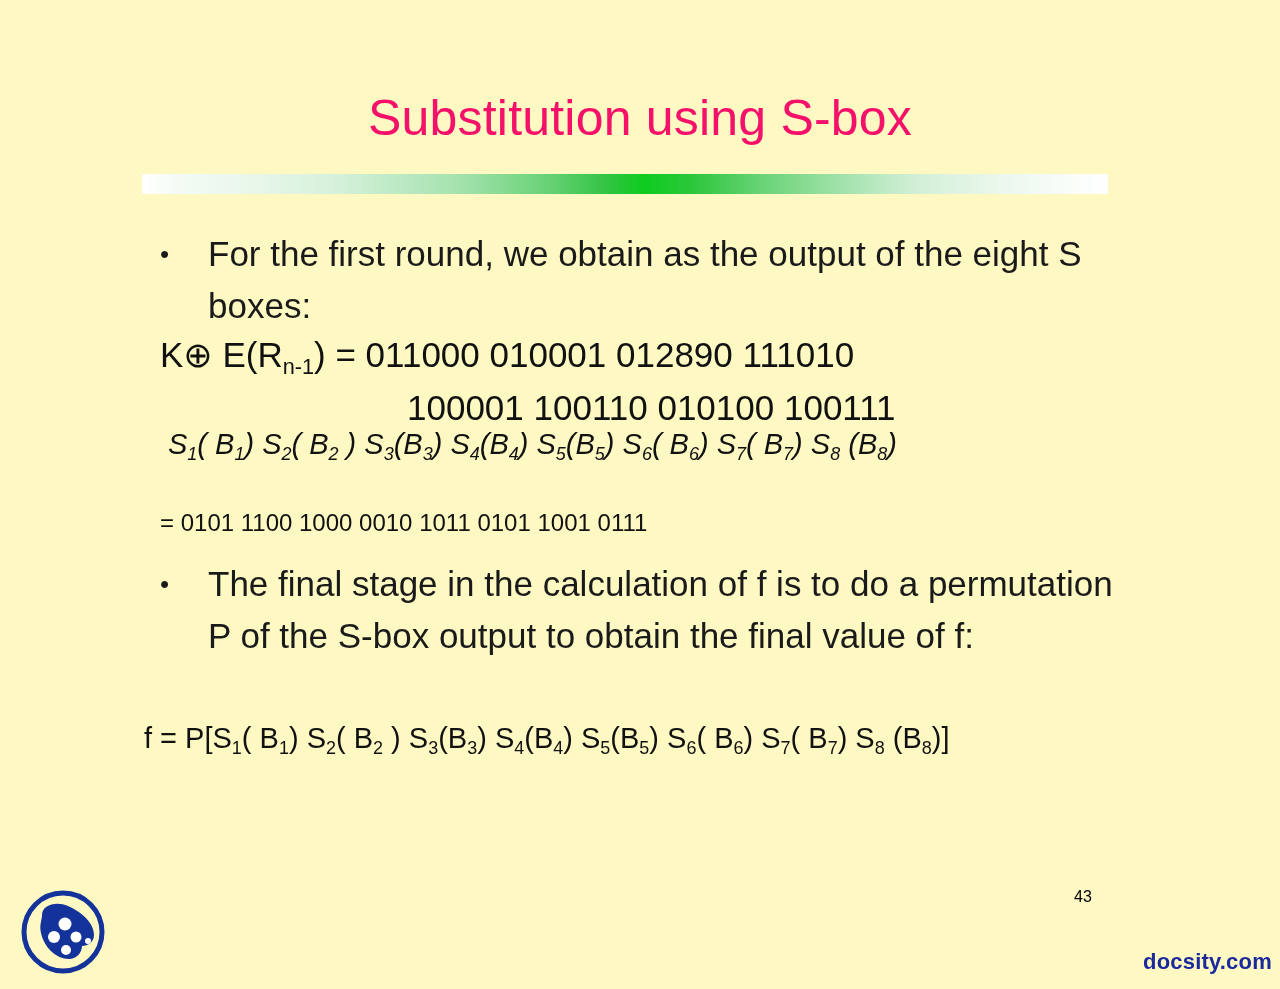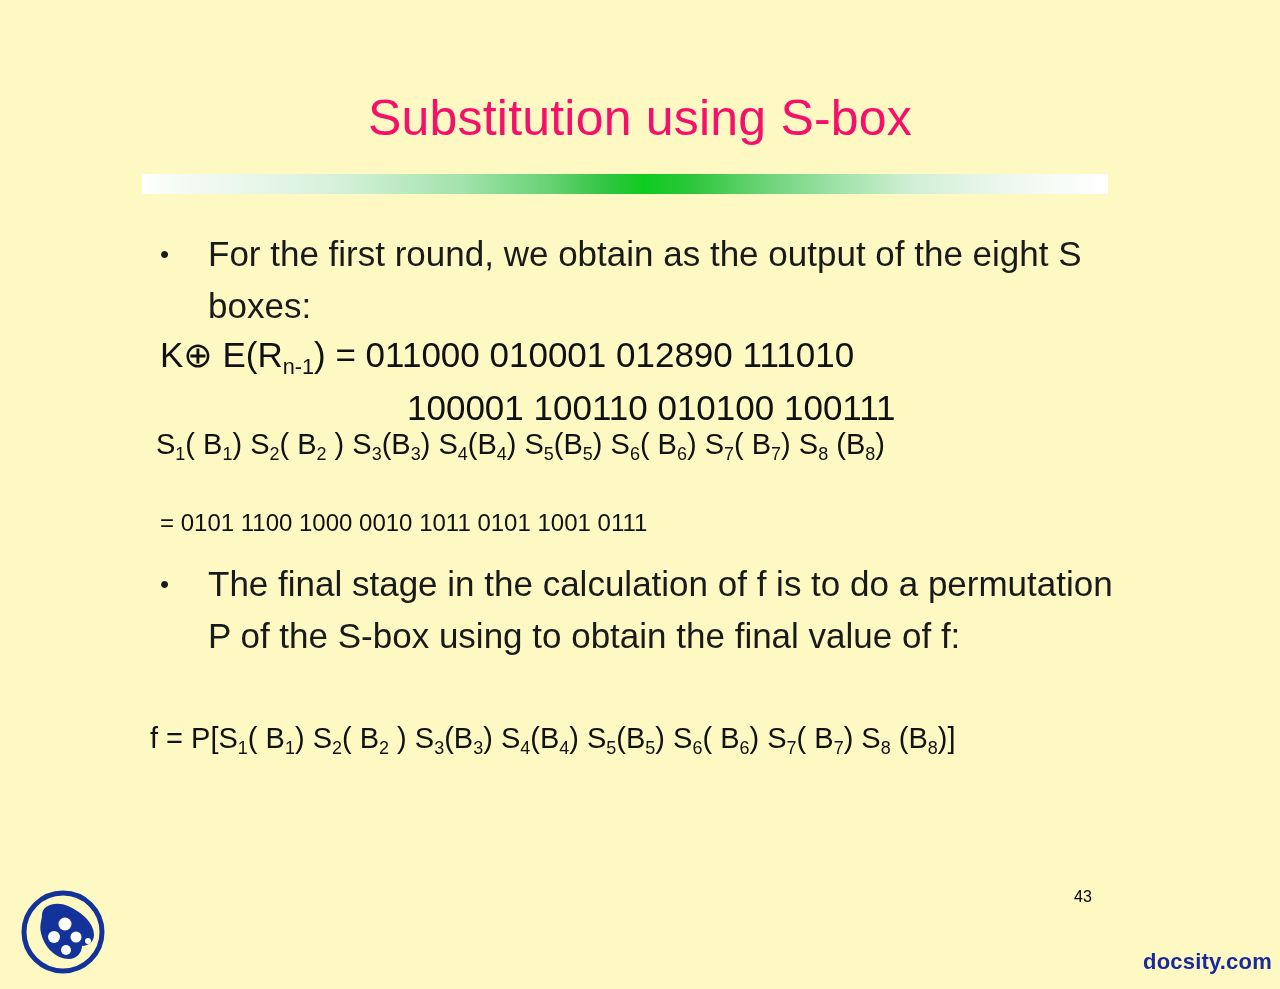--- a/index.html
+++ b/index.html
@@ -105,22 +105,22 @@
   .eq-k2  { left: 393px; top: 383px; margin-left: 14px; }
   .eq-res { left: 160px; top: 498px; font-size: 24px; }
 
   .sline {
     position: absolute;
     font-size: 29px;
     line-height: 40px;
     color: #111111;
     white-space: nowrap;
   }
-  .s-boxes { left: 156px; top: 424px; }
-  .f-line  { left: 150px; top: 718px; }
+  .s-boxes { left: 168px; top: 424px; font-style: italic; }
+  .f-line  { left: 144px; top: 718px; }
 
   sub {
     font-size: 0.62em;
     vertical-align: baseline;
     position: relative;
     top: 0.33em;
     line-height: 0;
   }
 
   
@@ -171,21 +171,21 @@
     <div class="eq eq-k2">100001 100110 010100 100111</div>
 
     <div class="sline s-boxes">
       <span id="sbox-terms"><span><span>S</span><sub>1</sub><span>( B</span><sub>1</sub><span>)</span></span> <span><span>S</span><sub>2</sub><span>( B</span><sub>2</sub><span> )</span></span> <span><span>S</span><sub>3</sub><span>(B</span><sub>3</sub><span>)</span></span> <span><span>S</span><sub>4</sub><span>(B</span><sub>4</sub><span>)</span></span> <span><span>S</span><sub>5</sub><span>(B</span><sub>5</sub><span>)</span></span> <span><span>S</span><sub>6</sub><span>( B</span><sub>6</sub><span>)</span></span> <span><span>S</span><sub>7</sub><span>( B</span><sub>7</sub><span>)</span></span> <span><span>S</span><sub>8</sub><span> (B</span><sub>8</sub><span>)</span></span></span>
     </div>
 
     <div class="eq eq-res">= 0101 1100 1000 0010 1011 0101 1001 0111</div>
 
     <div class="bullet-row b2">
       <span class="dot">•</span>
-      <span class="btext">The final stage in the calculation of f is to do a permutation P of the S-box using to obtain the final value of f:</span>
+      <span class="btext">The final stage in the calculation of f is to do a permutation P of the S-box output to obtain the final value of f:</span>
     </div>
 
     <div class="sline f-line">
       <span>f = P[</span><span id="f-sbox-terms"><span><span>S</span><sub>1</sub><span>( B</span><sub>1</sub><span>)</span></span> <span><span>S</span><sub>2</sub><span>( B</span><sub>2</sub><span> )</span></span> <span><span>S</span><sub>3</sub><span>(B</span><sub>3</sub><span>)</span></span> <span><span>S</span><sub>4</sub><span>(B</span><sub>4</sub><span>)</span></span> <span><span>S</span><sub>5</sub><span>(B</span><sub>5</sub><span>)</span></span> <span><span>S</span><sub>6</sub><span>( B</span><sub>6</sub><span>)</span></span> <span><span>S</span><sub>7</sub><span>( B</span><sub>7</sub><span>)</span></span> <span><span>S</span><sub>8</sub><span> (B</span><sub>8</sub><span>)</span></span></span><span>]</span>
     </div>
   </div>
 
   <div class="page-number">43</div>
 
   <div class="logo">

